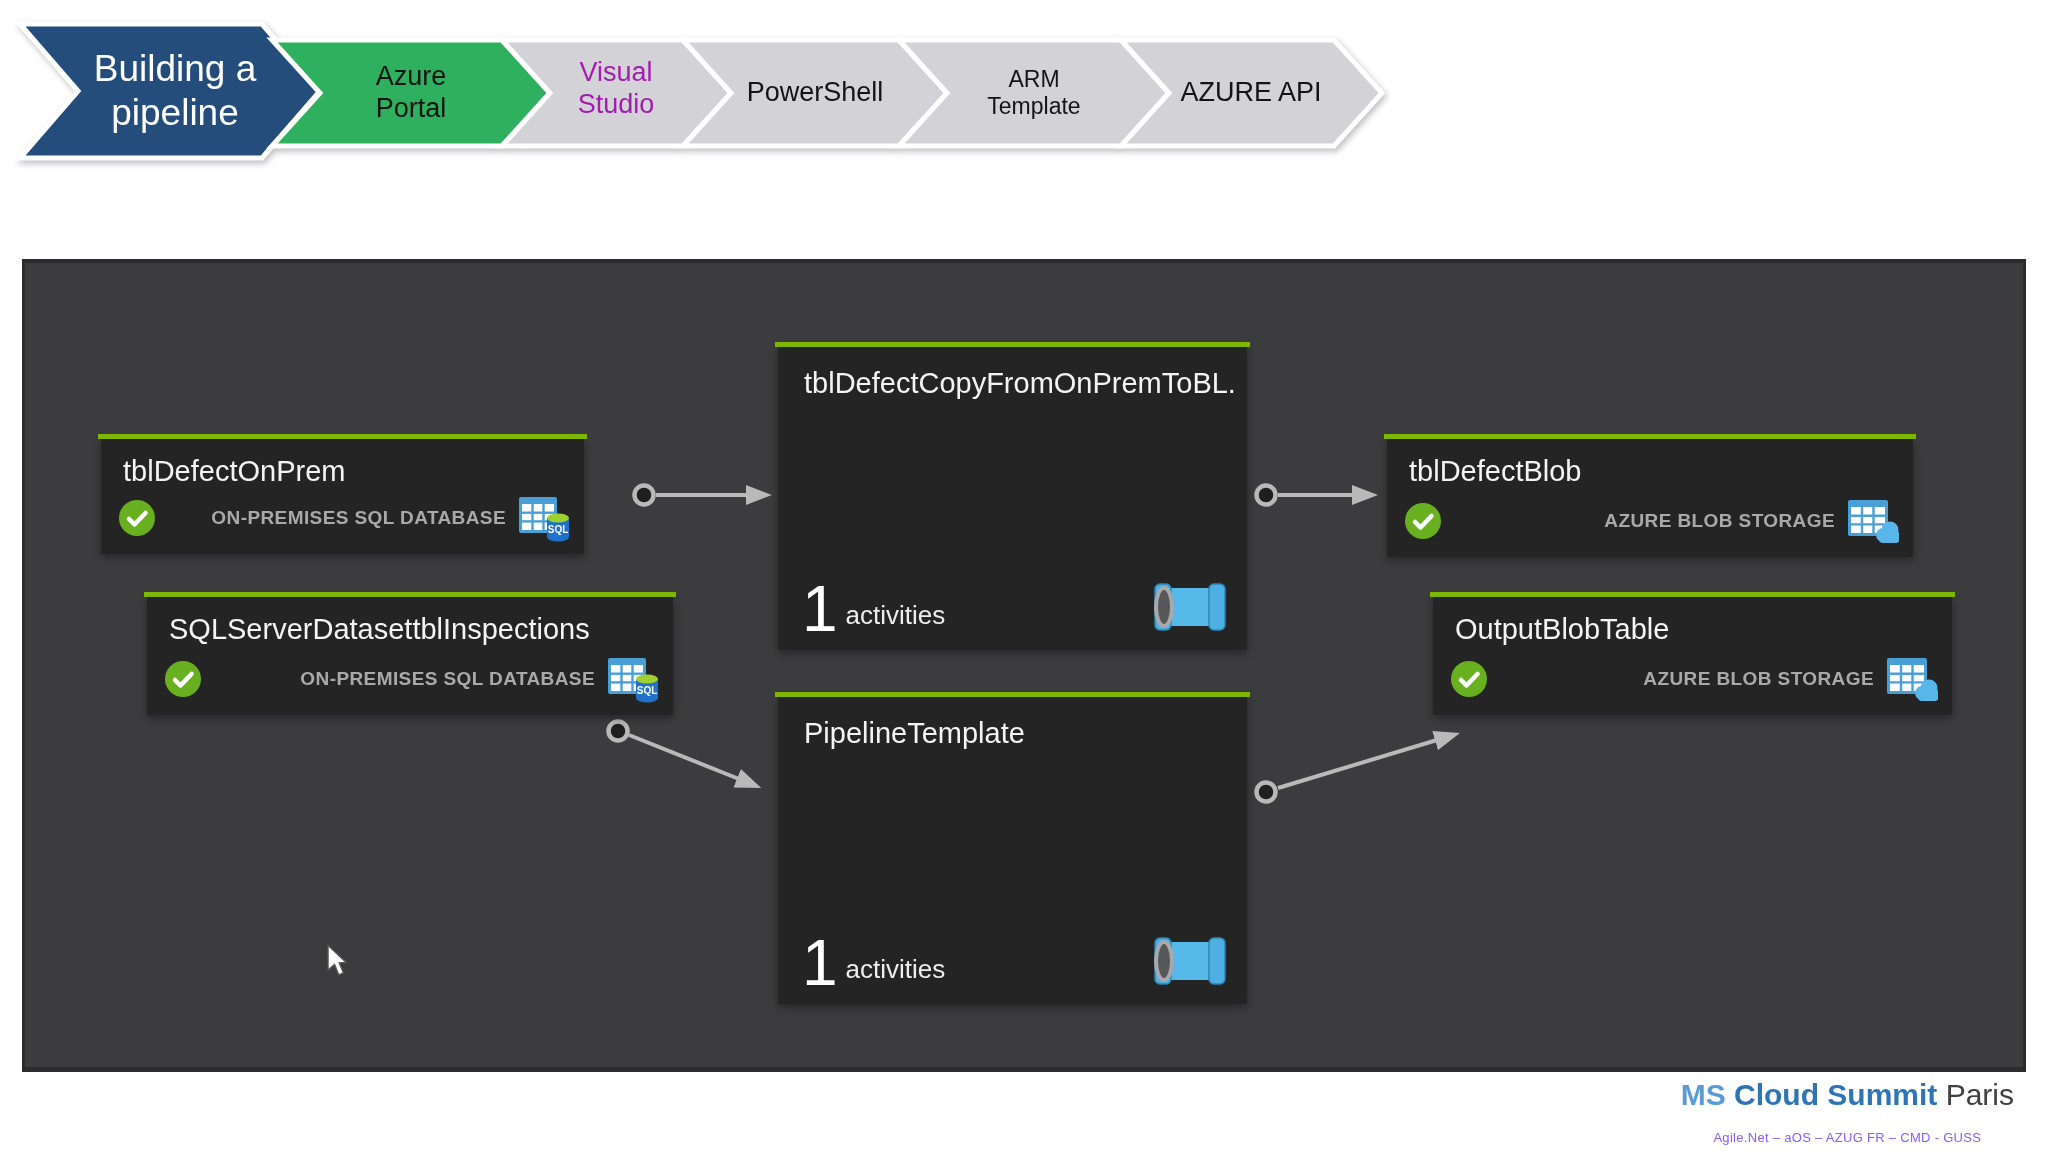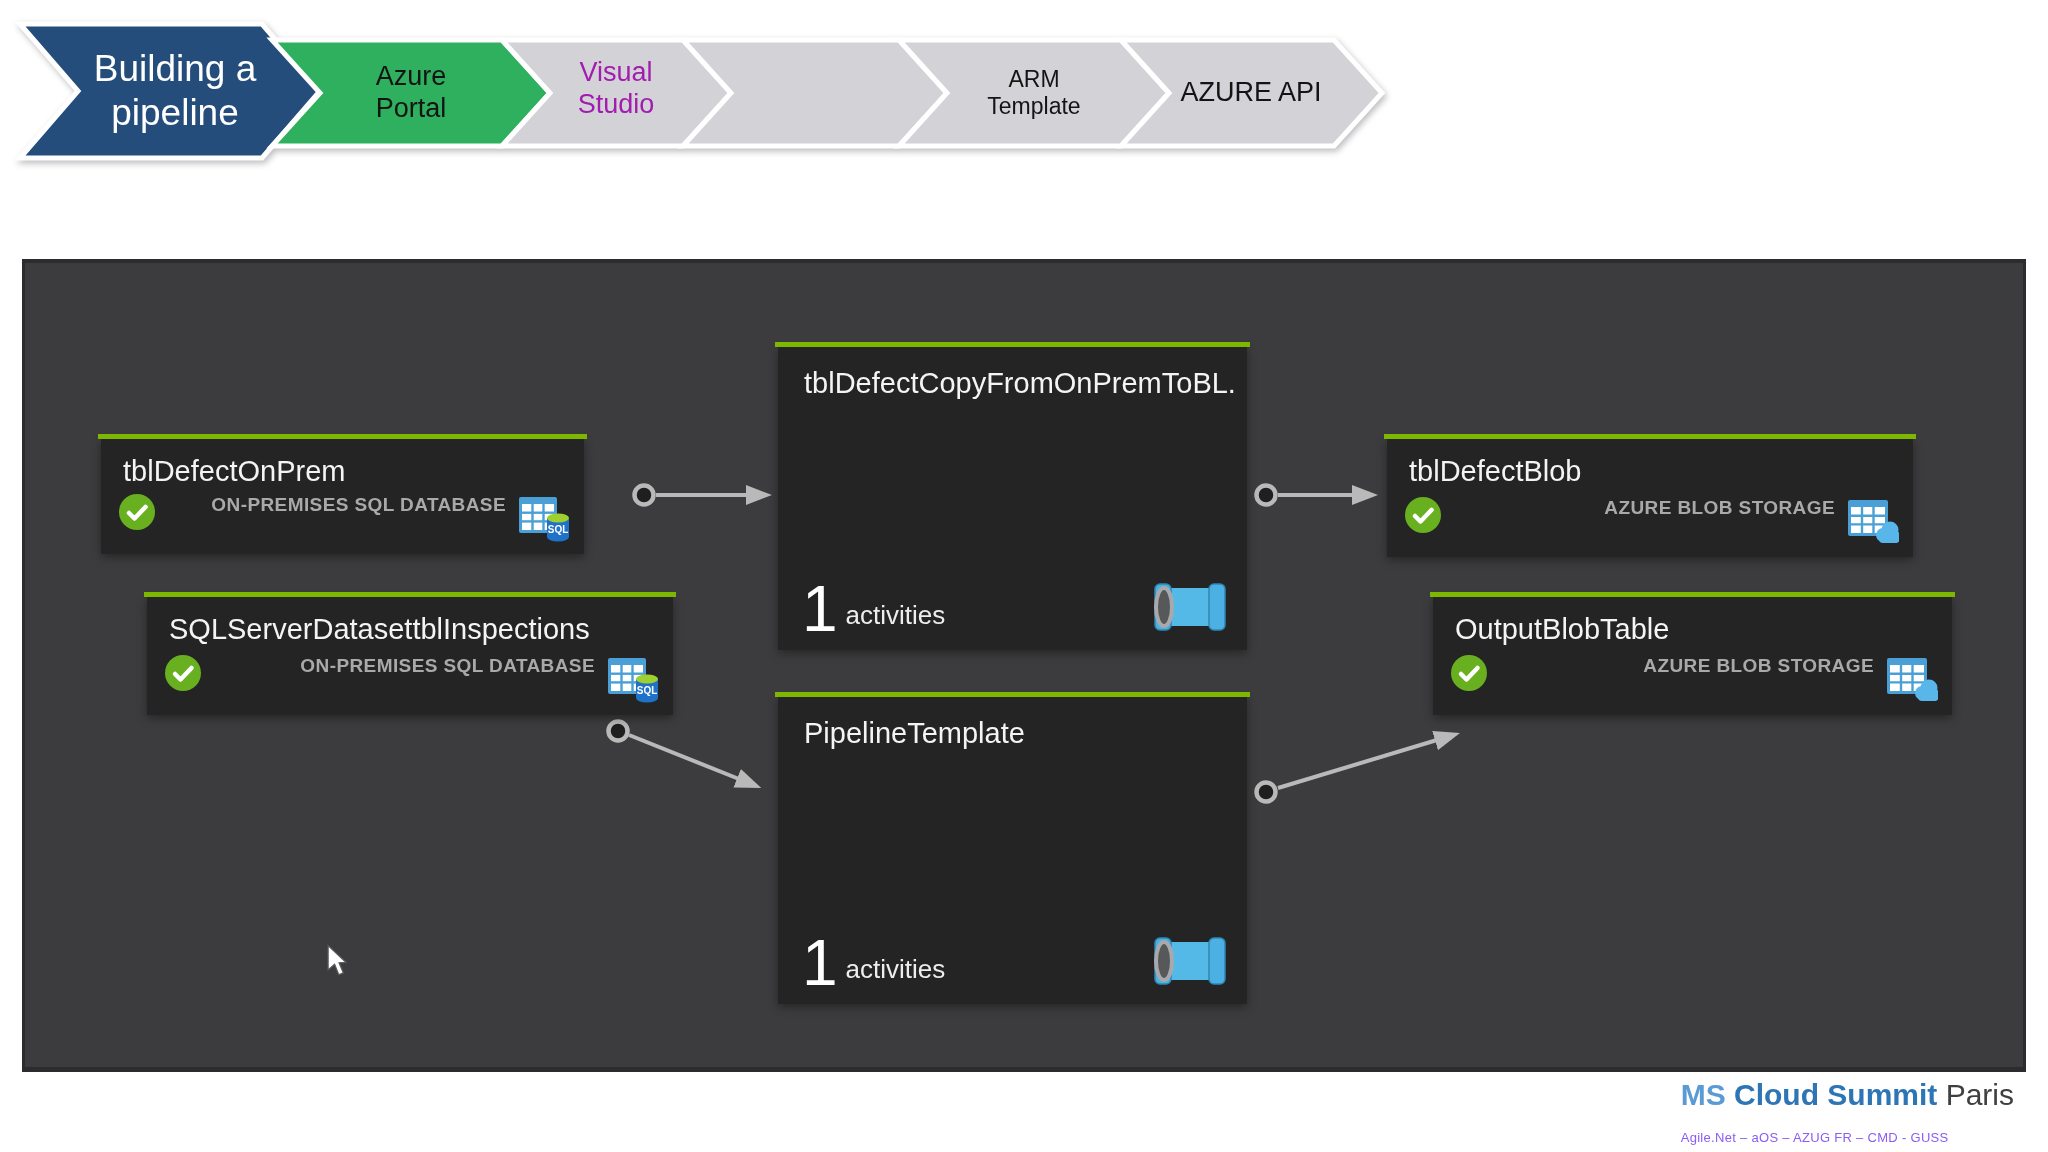--- a/index.html
+++ b/index.html
@@ -19,38 +19,38 @@
   .sl5{left:964px;top:40px;width:140px;height:106px;font-size:23px;color:#141414}
   .sl6{left:1176px;top:40px;width:150px;height:106px;font-size:27px;color:#141414}
   
   .panel{position:absolute;left:22px;top:259px;width:2004px;height:813px;
     background:#3c3c3e;box-sizing:border-box;
     border:3px solid #2c2c2e;border-top-width:4px;border-bottom-width:5px}
   .connectors{position:absolute;left:0;top:0}
   .node{position:absolute;background:#242425;box-shadow:0 3px 9px rgba(0,0,0,.38)}
   .node::before{content:"";position:absolute;left:-3px;right:-3px;top:-5px;height:5px;background:#7db700}
   .nd-title{position:absolute;left:22px;top:16px;font-size:29px;color:#f4f4f4;white-space:nowrap}
-  .nd-bottom{position:absolute;left:18px;right:14px;bottom:12px;display:flex;align-items:flex-start}
+  .nd-bottom{position:absolute;left:18px;right:14px;bottom:12px;display:flex;align-items:center}
   .check{width:36px;height:36px;flex:none;display:block}
   .nd-type{margin-left:auto;color:#a9a9a9;font-size:19px;font-weight:700;letter-spacing:.4px;margin-right:12px;white-space:nowrap}
   .ds-icon{flex:none;display:block}
   .pl-title{position:absolute;left:26px;top:20px;font-size:29px;color:#f4f4f4;white-space:nowrap;overflow:hidden;max-width:430px}
   .pl-bottom{position:absolute;left:24px;right:18px;bottom:14px;display:flex;align-items:flex-end}
   .pl-count{font-size:64px;font-weight:300;color:#ffffff;line-height:.85}
   .pl-word{font-size:26px;color:#ededed;margin-left:8px;margin-bottom:5px}
   .pipe{margin-left:auto;display:block;margin-bottom:2px}
   
   .n-ds1{left:76px;top:176px;width:483px;height:115px}
   .n-ds2{left:122px;top:334px;width:526px;height:118px}
   .n-pl1{left:753px;top:84px;width:469px;height:303px}
   .n-pl2{left:753px;top:434px;width:469px;height:307px}
   .n-ds3{left:1362px;top:176px;width:526px;height:118px}
   .n-ds4{left:1408px;top:334px;width:519px;height:118px}
   
-  .footer{position:absolute;right:34px;top:1078px;text-align:left}
+  .footer{position:absolute;right:34px;top:1078px;text-align:center}
   .f-line1{font-size:30px;white-space:nowrap}
   .f-ms{color:#5b9bd5;font-weight:700}
   .f-main{color:#2e75b6;font-weight:700}
   .f-city{color:#3f3f3f;font-weight:400}
   .f-line2{font-size:13px;color:#8b5cf6;margin-top:18px;letter-spacing:.3px}
   .cursor{position:absolute;left:326px;top:944px}
 </style>
 </head>
 <body>
 
@@ -59,20 +59,21 @@
     <path d="M20,24 L262,24 L320,91 L262,158 L20,158 L78,91 Z" fill="#254d7c" stroke="#ffffff" stroke-width="5"></path>
     <path d="M272,40 L502,40 L550,93 L502,146 L272,146 L320,93 Z" fill="#2eb05e" stroke="#ffffff" stroke-width="5"></path>
     <path d="M502,40 L683,40 L731,93 L683,146 L502,146 L550,93 Z" fill="#d2d2d7" stroke="#ffffff" stroke-width="5"></path>
     <path d="M683,40 L899,40 L947,93 L899,146 L683,146 L731,93 Z" fill="#d2d2d7" stroke="#ffffff" stroke-width="5"></path>
     <path d="M899,40 L1121,40 L1169,93 L1121,146 L899,146 L947,93 Z" fill="#d2d2d7" stroke="#ffffff" stroke-width="5"></path>
     <path d="M1121,40 L1334,40 L1382,93 L1334,146 L1121,146 L1169,93 Z" fill="#d2d2d7" stroke="#ffffff" stroke-width="5"></path>
   </svg>
   <div class="step-label sl1">Building a pipeline</div>
   <div class="step-label sl2">Azure Portal</div>
   <div class="step-label sl3">Visual Studio</div>
+  <div class="step-label sl4">PowerShell</div>
   <div class="step-label sl5">ARM Template</div>
   <div class="step-label sl6">AZURE API</div>
 </div>
 
 <div class="panel">
 
   <svg class="connectors" width="1998" height="804" viewBox="0 0 1998 804">
     <defs>
       <marker id="ah" markerUnits="userSpaceOnUse" markerWidth="26" markerHeight="20" refX="2" refY="10" orient="auto">
         <path d="M0,0 L26,10 L0,20 Z" fill="#b9b9b9"></path>

